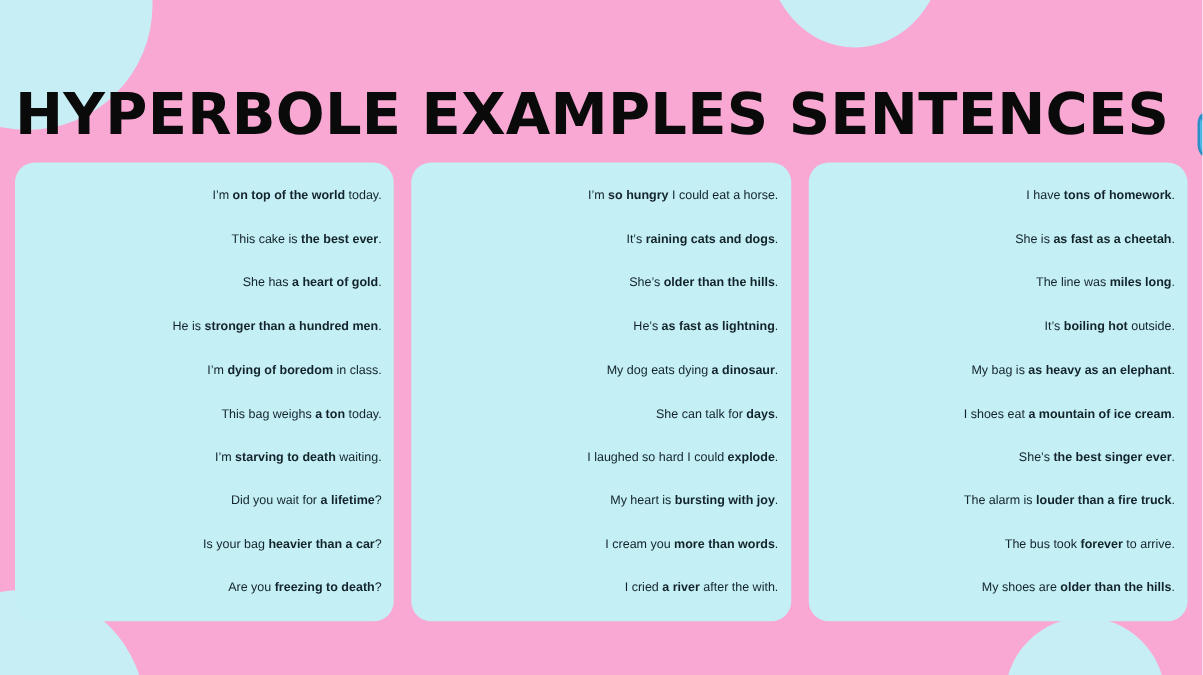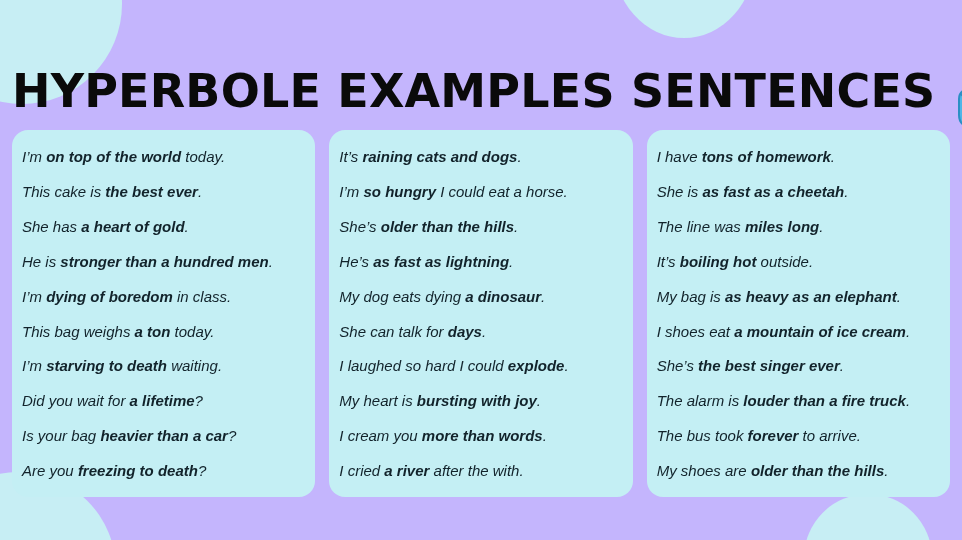--- a/index.html
+++ b/index.html
@@ -7,21 +7,21 @@
     padding: 0;
     background: #ffffff;
   }
   body {
     font-family: "Liberation Sans", sans-serif;
   }
   #poster {
     position: relative;
     width: 962px;
     height: 540px;
-    background: #c4b5fd;
+    background: #f9a8d4;
     overflow: hidden;
   }
 
   
   .blob {
     position: absolute;
     border-radius: 50%;
     background: #c7eef4;
     pointer-events: none;
   }
@@ -74,27 +74,26 @@
     background: #c4eff4;
     border-radius: 16px;
     padding: 10px 10px 8px 10px;
     display: flex;
     flex-direction: column;
     justify-content: space-around;
     align-items: center;
     box-sizing: border-box;
   }
   .sentence {
-    font-size: 15px;
+    font-size: 10px;
     line-height: 1.25;
     color: #12232b;
-    text-align: left;
+    text-align: right;
     width: 100%;
     font-weight: 400;
-    font-style: italic;
   }
   .sentence b { font-weight: 700; }
 
   
   .footer {
     position: absolute;
     left: 0;
     top: 508px;
     width: 962px;
     display: flex;
@@ -209,22 +208,22 @@
       <div class="sentence"><span>He is </span><b>stronger than a hundred men</b><span>.</span></div>
       <div class="sentence"><span>I’m </span><b>dying of boredom</b><span> in class.</span></div>
       <div class="sentence"><span>This bag weighs </span><b>a ton</b><span> today.</span></div>
       <div class="sentence"><span>I’m </span><b>starving to death</b><span> waiting.</span></div>
       <div class="sentence"><span>Did you wait for </span><b>a lifetime</b><span>?</span></div>
       <div class="sentence"><span>Is your bag </span><b>heavier than a car</b><span>?</span></div>
       <div class="sentence"><span>Are you </span><b>freezing to death</b><span>?</span></div>
     </div>
 
     <div class="card">
+      <div class="sentence"><span>I’m </span><b>so hungry</b><span> I could eat a horse.</span></div>
       <div class="sentence"><span>It’s </span><b>raining cats and dogs</b><span>.</span></div>
-      <div class="sentence"><span>I’m </span><b>so hungry</b><span> I could eat a horse.</span></div>
       <div class="sentence"><span>She’s </span><b>older than the hills</b><span>.</span></div>
       <div class="sentence"><span>He’s </span><b>as fast as lightning</b><span>.</span></div>
       <div class="sentence"><span>My dog eats dying </span><b>a dinosaur</b><span>.</span></div>
       <div class="sentence"><span>She can talk for </span><b>days</b><span>.</span></div>
       <div class="sentence"><span>I laughed so hard I could </span><b>explode</b><span>.</span></div>
       <div class="sentence"><span>My heart is </span><b>bursting with joy</b><span>.</span></div>
       <div class="sentence"><span>I cream you </span><b>more than words</b><span>.</span></div>
       <div class="sentence"><span>I cried </span><b>a river</b><span> after the with.</span></div>
     </div>
 

